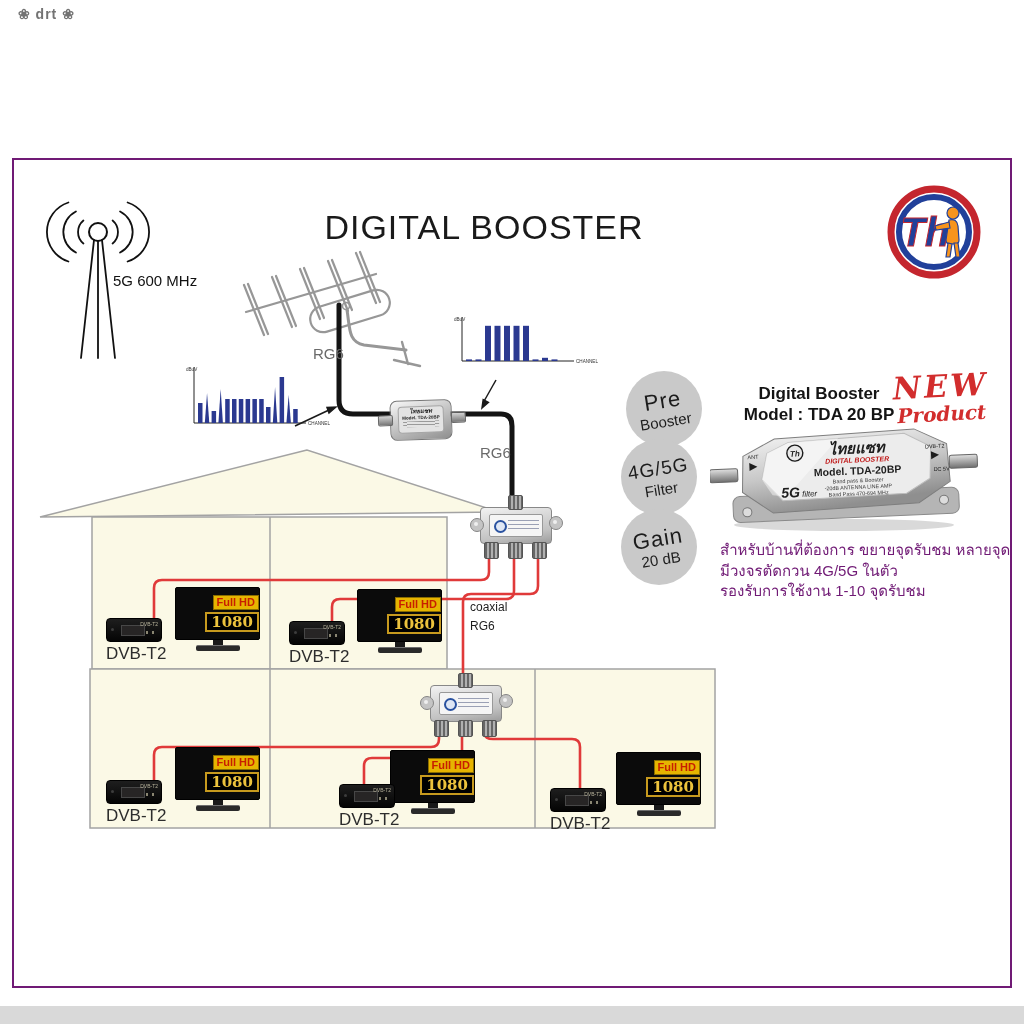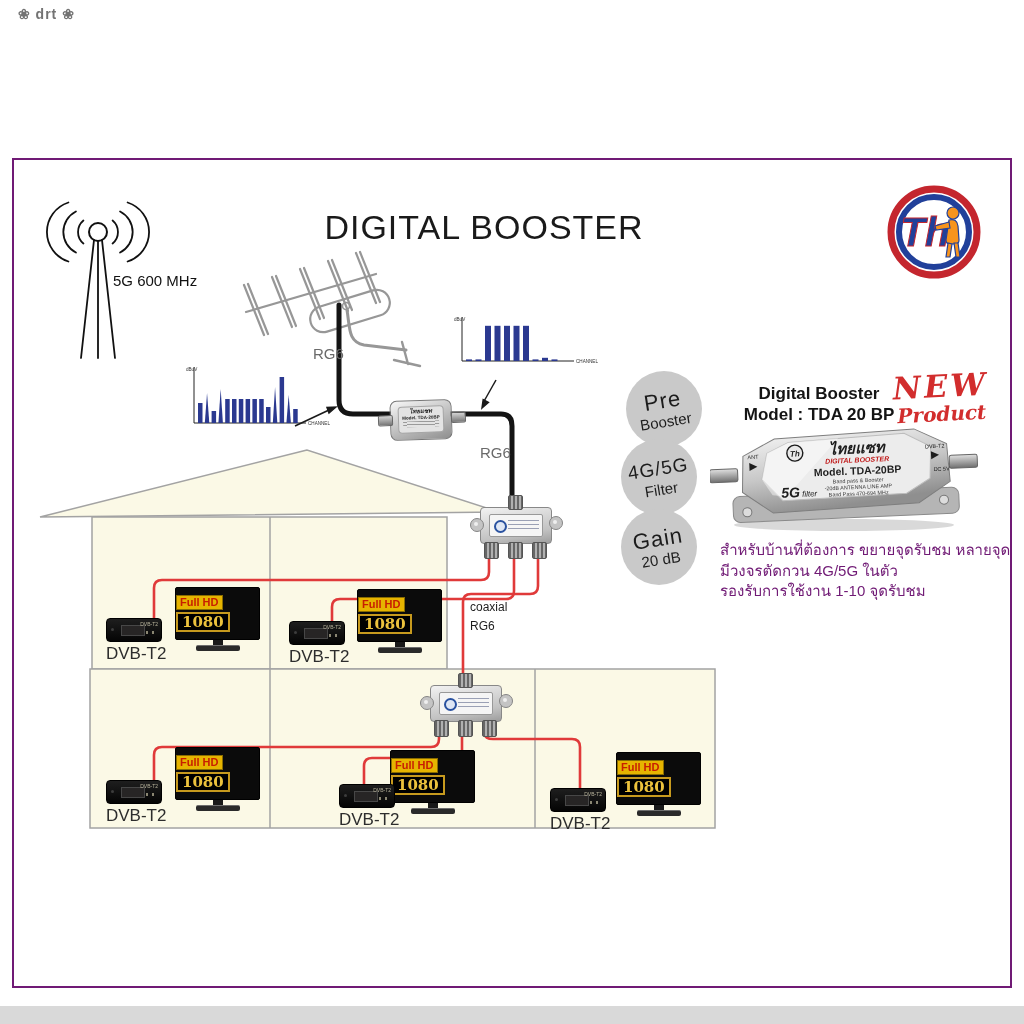--- a/index.html
+++ b/index.html
@@ -45,21 +45,21 @@
   .splitter .slines{position:absolute;left:18px;right:3px;top:5px;height:11px;
       background:repeating-linear-gradient(#9aa0b5 0 1px,transparent 1px 4px);}
   .splitter .nub{position:absolute;width:13px;height:15px;border:1px solid #555;border-radius:2px;
       background:repeating-linear-gradient(90deg,#666 0 2px,#b0b0b0 2px 4px);}
   .splitter .nub.in{height:13px;}
   .splitter .ear{position:absolute;width:12px;height:12px;border-radius:50%;background:#c4c4c4;border:1px solid #858585;}
   .splitter .ear::after{content:"";position:absolute;left:3px;top:3px;width:4px;height:4px;border-radius:50%;background:#efefef;}
   
   .tv{width:85px;}
   .tv .screen{width:85px;height:53px;background:#0b0b0b;border:1px solid #000;border-radius:2px;
-      display:flex;flex-direction:column;align-items:flex-start;justify-content:center;gap:2px;box-sizing:border-box;}
+      display:flex;flex-direction:column;align-items:flex-end;justify-content:center;gap:2px;box-sizing:border-box;}
   .tv .badge1{background:#e6b400;color:#c81e00;font-weight:bold;font-size:11px;line-height:13px;
       padding:0 3px;border:1px solid #8a6d00;}
   .tv .badge2{color:#ecc23c;background:#000;border:2px solid #c79a1e;font-family:"DejaVu Serif",serif;
       font-weight:bold;font-size:15px;line-height:16px;padding:0 4px;}
   .tv .neck{width:10px;height:5px;background:#191919;margin:0 auto;}
   .tv .base{width:44px;height:5px;background:#2a2a2a;border-top:1px solid #6d6d6d;border-radius:2px;margin:0 auto;}
   
   .stb{width:54px;height:22px;background:linear-gradient(#1e1e1e,#040404);border:1px solid #000;border-radius:4px;}
   .stb .disp{position:absolute;left:14px;top:6px;width:22px;height:9px;background:#272525;border:1px solid #474747;}
   .stb .tag{position:absolute;right:3px;top:3px;font-size:5px;line-height:5px;color:#b8b39b;}

